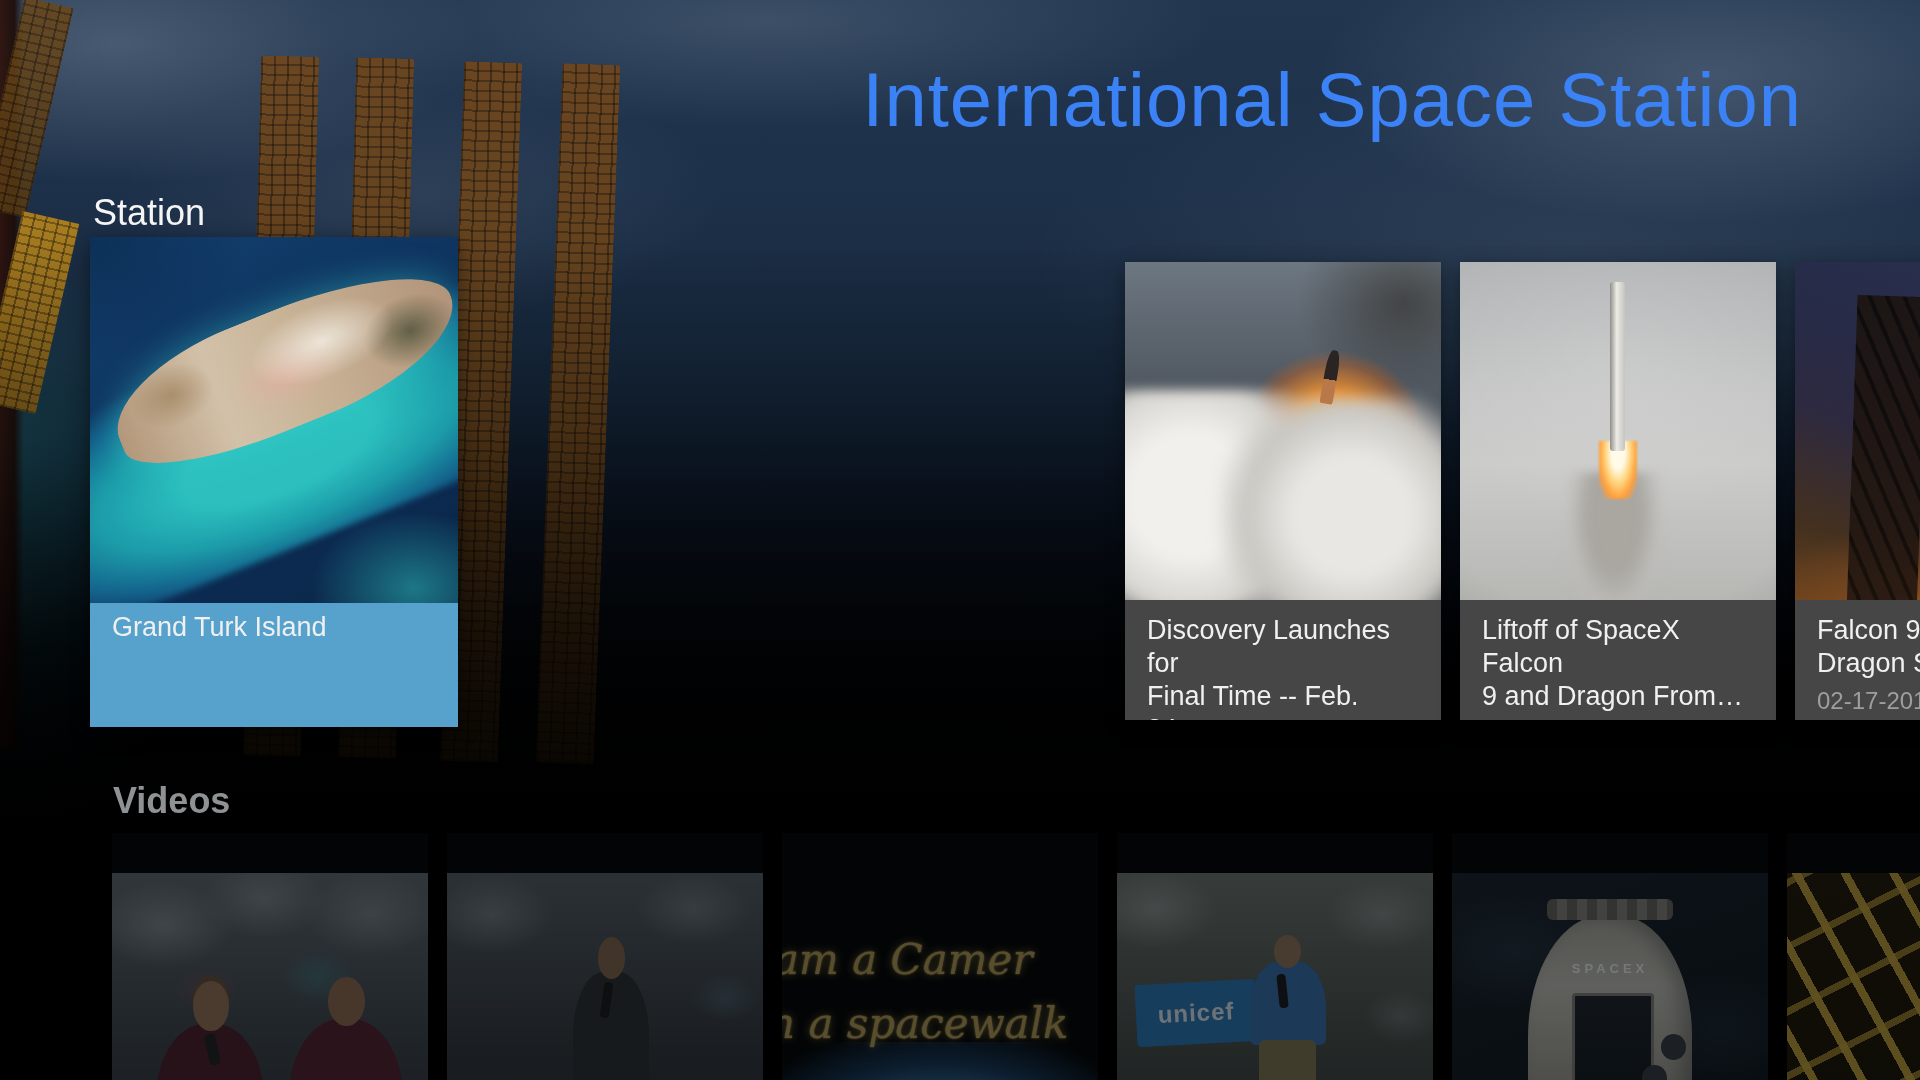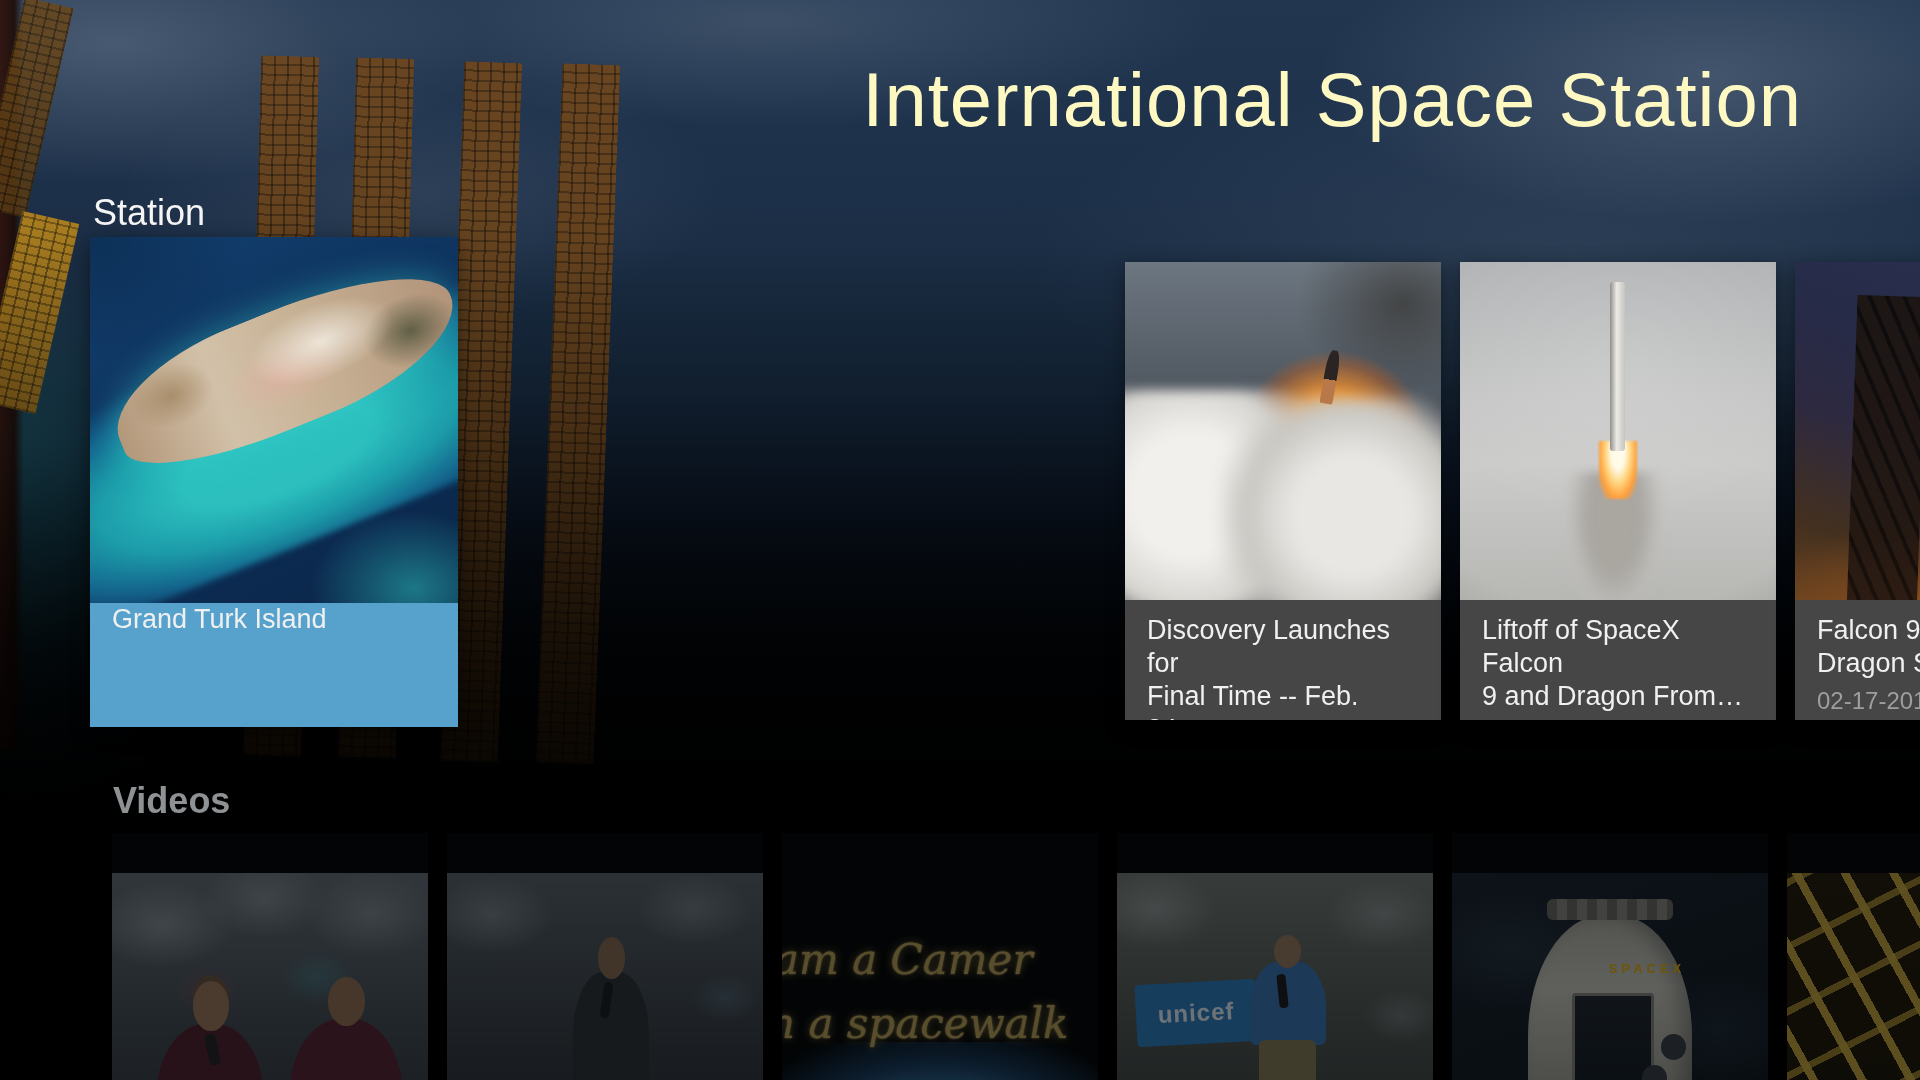--- a/index.html
+++ b/index.html
@@ -43,37 +43,37 @@
     background:
       repeating-linear-gradient(90deg, rgba(0,0,0,.35) 0 2px, transparent 2px 12px),
       repeating-linear-gradient(0deg, rgba(0,0,0,.3) 0 2px, transparent 2px 9px),
       linear-gradient(180deg,#b0821f,#8a641c);opacity:.95;}
   .bg-scrim{position:absolute;inset:0;
     background:linear-gradient(180deg, rgba(0,0,0,0) 0%, rgba(0,0,0,0) 22%,
       rgba(0,0,0,.25) 40%, rgba(0,0,0,.70) 58%, rgba(0,0,0,.90) 72%, #000 88%);}
 
   
   .app-title{position:absolute;top:56px;right:118px;
-    font-size:76px;font-weight:300;letter-spacing:1px;color:#fef9c3;white-space:nowrap;}
+    font-size:76px;font-weight:300;letter-spacing:1px;color:#3b82f6;white-space:nowrap;}
 
   
   .row-label{position:absolute;font-size:36px;line-height:42px;}
   .lbl-images{left:93px;top:192px;color:#f5f5f5;}
   .lbl-videos{left:113px;top:780px;color:#8f9294;font-weight:bold;}
 
   
   .img-card{position:absolute;top:262px;width:316px;background:#464646;
     overflow:hidden;box-shadow:0 6px 18px rgba(0,0,0,.45);}
   .img-card .thumb{position:relative;height:338px;overflow:hidden;}
   .img-card .cap{box-sizing:border-box;height:120px;padding:14px 18px 0 22px;background:#464646;}
   .cap .t{font-size:27px;line-height:33px;color:#f0f0f0;white-space:pre-line;}
   .cap .d{font-size:24px;color:#9e9e9e;margin-top:7px;}
   .img-card.focused{top:237px;left:90px;width:368px;}
   .img-card.focused .thumb{height:366px;}
-  .img-card.focused .cap{height:124px;background:#56a2cc;padding-top:0;}
+  .img-card.focused .cap{height:124px;background:#56a2cc;padding-top:8px;}
   .img-card.focused .cap .d{color:#d4e6f2;}
   .pos2{left:455px;} .pos3{left:790px;} .pos4{left:1125px;} .pos5{left:1460px;} .pos6{left:1795px;}
 
   
   .turk{position:absolute;inset:0;
     background:
       radial-gradient(ellipse 40% 30% at 88% 96%, rgba(46,199,196,.5), transparent 70%),
       linear-gradient(150deg,#134070 0%,#0f3561 35%,#0c2b52 70%,#0a2547 100%);}
   .turk-shelf{position:absolute;left:-18%;top:26%;width:150%;height:56%;transform:rotate(-22deg);
     background:radial-gradient(ellipse at 45% 55%, #2ec7c4 0 24%, #1da2ae 45%, #14648e 64%, transparent 78%);
@@ -256,21 +256,21 @@
       radial-gradient(ellipse 40% 30% at 20% 30%, rgba(80,110,130,.25), transparent 75%),
       radial-gradient(ellipse 36% 28% at 85% 60%, rgba(70,100,120,.2), transparent 75%),
       linear-gradient(160deg,#1a222c 0%,#141b24 45%,#0e141b 100%);}
   .dragon-cap{position:absolute;left:24%;top:16%;width:52%;height:78%;
     border-radius:46% 46% 16% 16%/60% 60% 8% 8%;
     background:linear-gradient(180deg,#b5b3a8 0%,#cfcdc2 35%,#b3b1a6 70%,#9a988e 100%);
     box-shadow:inset -10px 0 18px rgba(0,0,0,.25);}
   .dragon-top{position:absolute;left:30%;top:10%;width:40%;height:8%;
     background:repeating-linear-gradient(90deg,#6d6c64 0 10px,#8f8d84 10px 20px);border-radius:6px;}
   .dragon-logo{position:absolute;left:0;top:34%;width:100%;text-align:center;
-    font-size:13px;font-weight:bold;letter-spacing:4px;color:#eab308;margin-left:37px;}
+    font-size:13px;font-weight:bold;letter-spacing:4px;color:#ffffff;}
   .dragon-win{position:absolute;left:38%;top:46%;width:24%;height:34%;
     background:linear-gradient(180deg,#20262e,#151a20);border:3px solid #8a887e;border-radius:4px;}
   .dragon-oval{position:absolute;width:8%;height:10%;background:#3a3f46;border-radius:50%;}
   .do1{left:66%;top:62%;} .do2{left:60%;top:74%;}
 
   
   .grid6{position:absolute;inset:0;transform:rotate(3deg) scale(1.15);
     background:
       repeating-linear-gradient(58deg, transparent 0 30px, rgba(208,172,62,.95) 30px 37px),
       repeating-linear-gradient(-30deg, transparent 0 44px, rgba(180,146,46,.85) 44px 50px),

